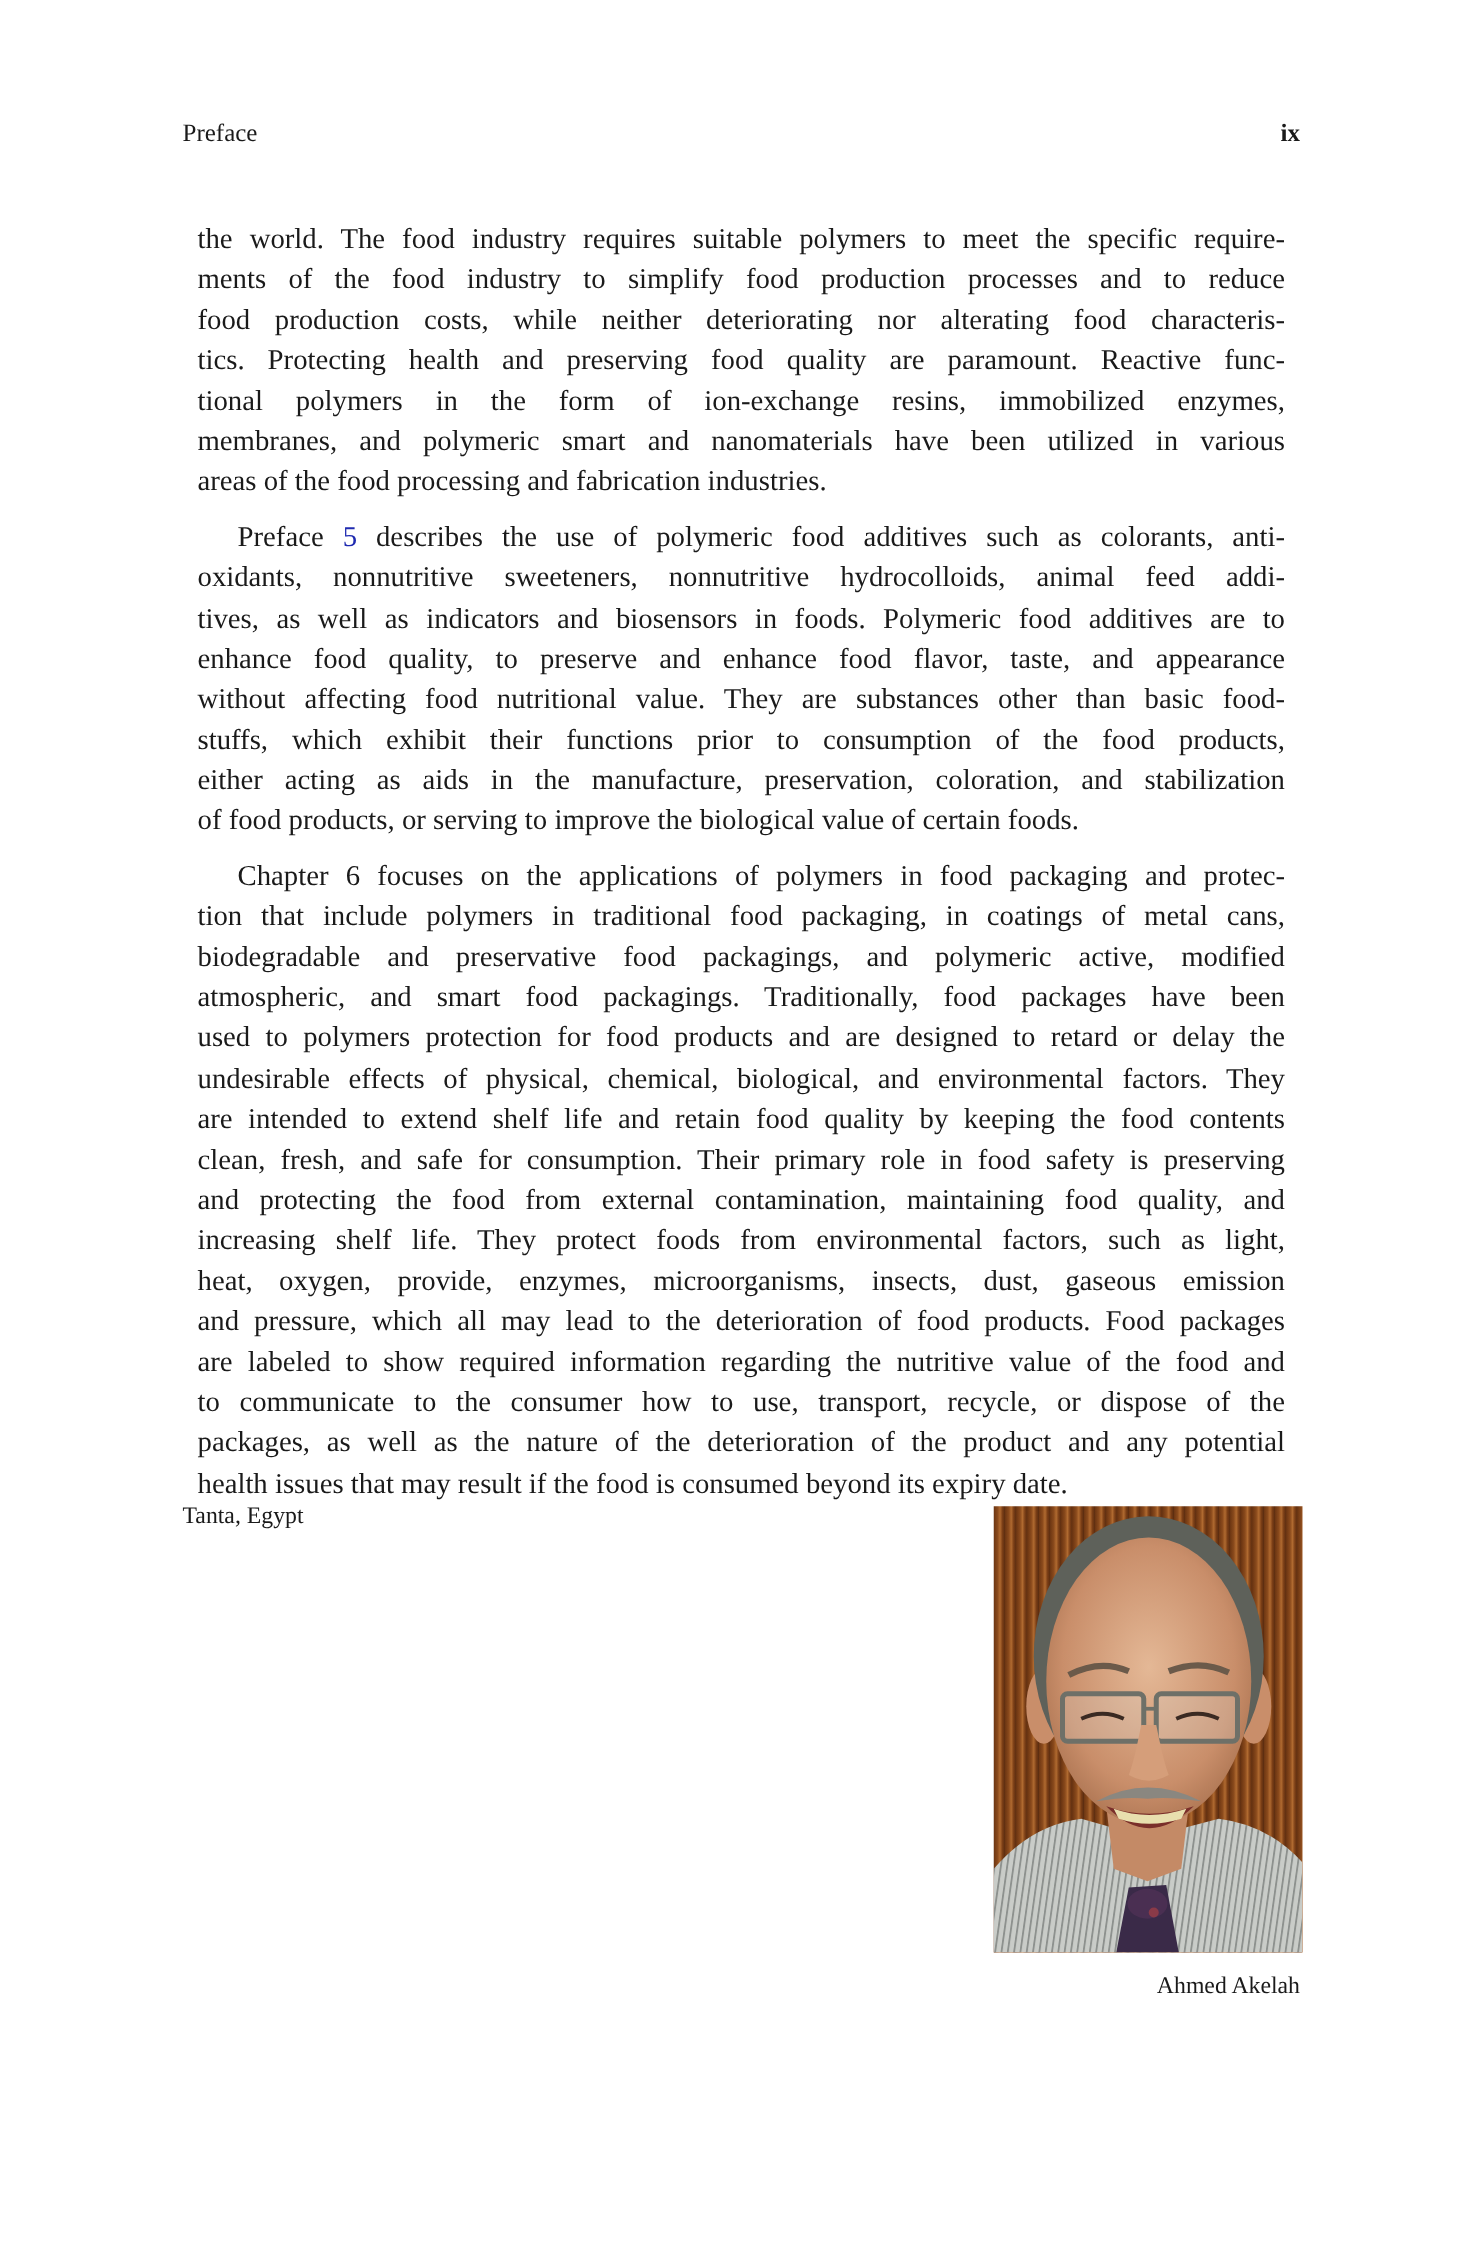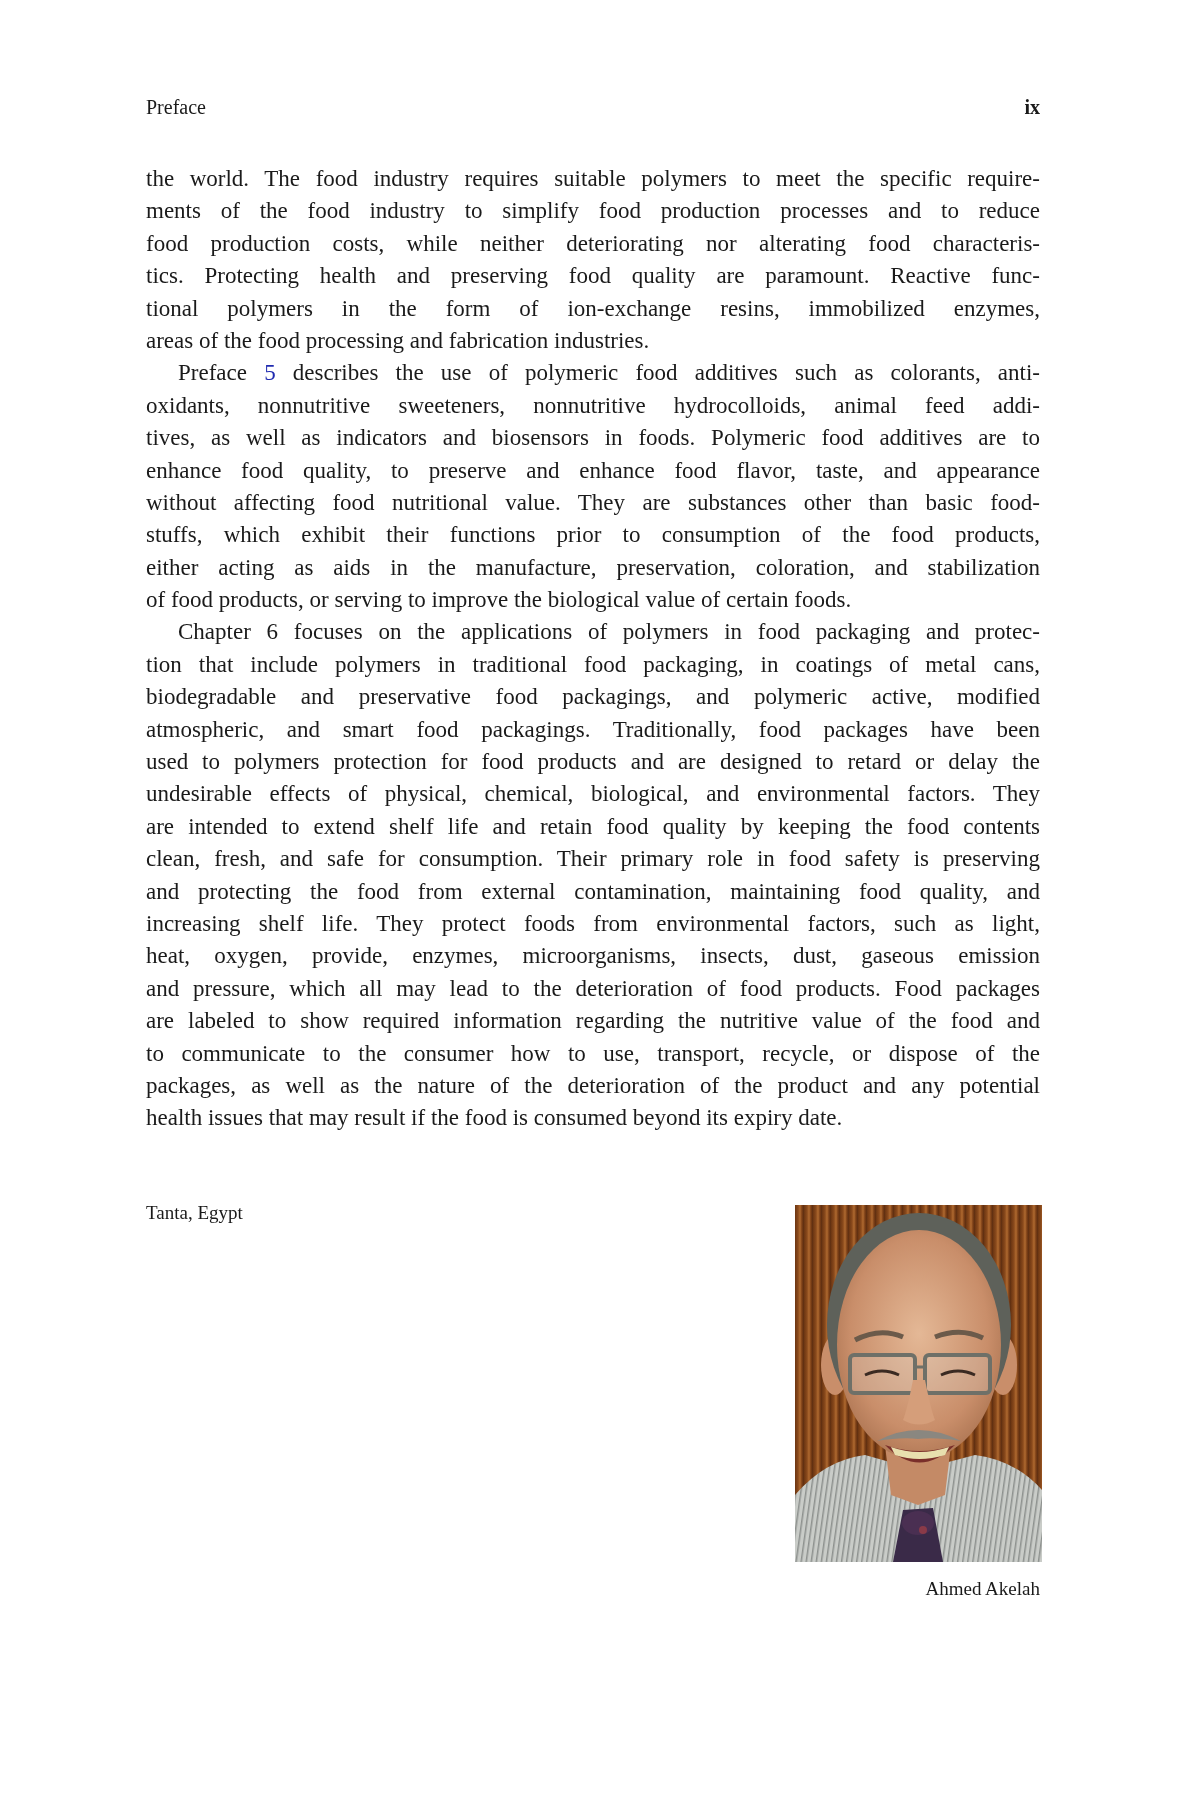--- a/index.html
+++ b/index.html
@@ -28,21 +28,21 @@
     .running-head .folio { position: absolute; right: 0; top: 0; font-weight: bold; }
 
     .body-text {
       position: absolute;
       top: 163px;
       left: 146px;
       width: 894px;
       font-size: 23px;
       line-height: 32.4px;
     }
-    .para { margin: 0; }
+    .para { margin: 12px; }
     .line {
       display: block;
       height: 32.4px;
       white-space: nowrap;
       text-align: justify;
       text-align-last: justify;
       overflow: visible;
     }
     .line.last {
       text-align: left;
@@ -93,20 +93,21 @@
 </header>
 
 <main class="body-text">
 
   <p class="para">
     <span class="line">the world. The food industry requires suitable polymers to meet the specific require-</span>
     <span class="line">ments of the food industry to simplify food production processes and  to reduce</span>
     <span class="line">food production costs, while neither deteriorating nor alterating food characteris-</span>
     <span class="line">tics. Protecting health and preserving food quality are paramount. Reactive func-</span>
     <span class="line">tional polymers in the form of ion-exchange resins, immobilized enzymes,</span>
+    <span class="line">membranes, and polymeric smart and nanomaterials have been utilized in various</span>
     <span class="line last">areas of the food processing and fabrication industries.</span>
   </p>
 
   <p class="para">
     <span class="line indent"><span>Preface </span><a class="link-ref">5</a><span> describes the use of polymeric food additives such as colorants, anti-</span></span>
     <span class="line">oxidants, nonnutritive sweeteners, nonnutritive hydrocolloids, animal feed addi-</span>
     <span class="line">tives, as well as indicators and biosensors in foods. Polymeric food additives are to</span>
     <span class="line">enhance food quality, to preserve and enhance food flavor, taste, and appearance</span>
     <span class="line">without affecting food nutritional value. They are substances other than basic food-</span>
     <span class="line">stuffs, which exhibit their functions prior to consumption of the food products,</span>

